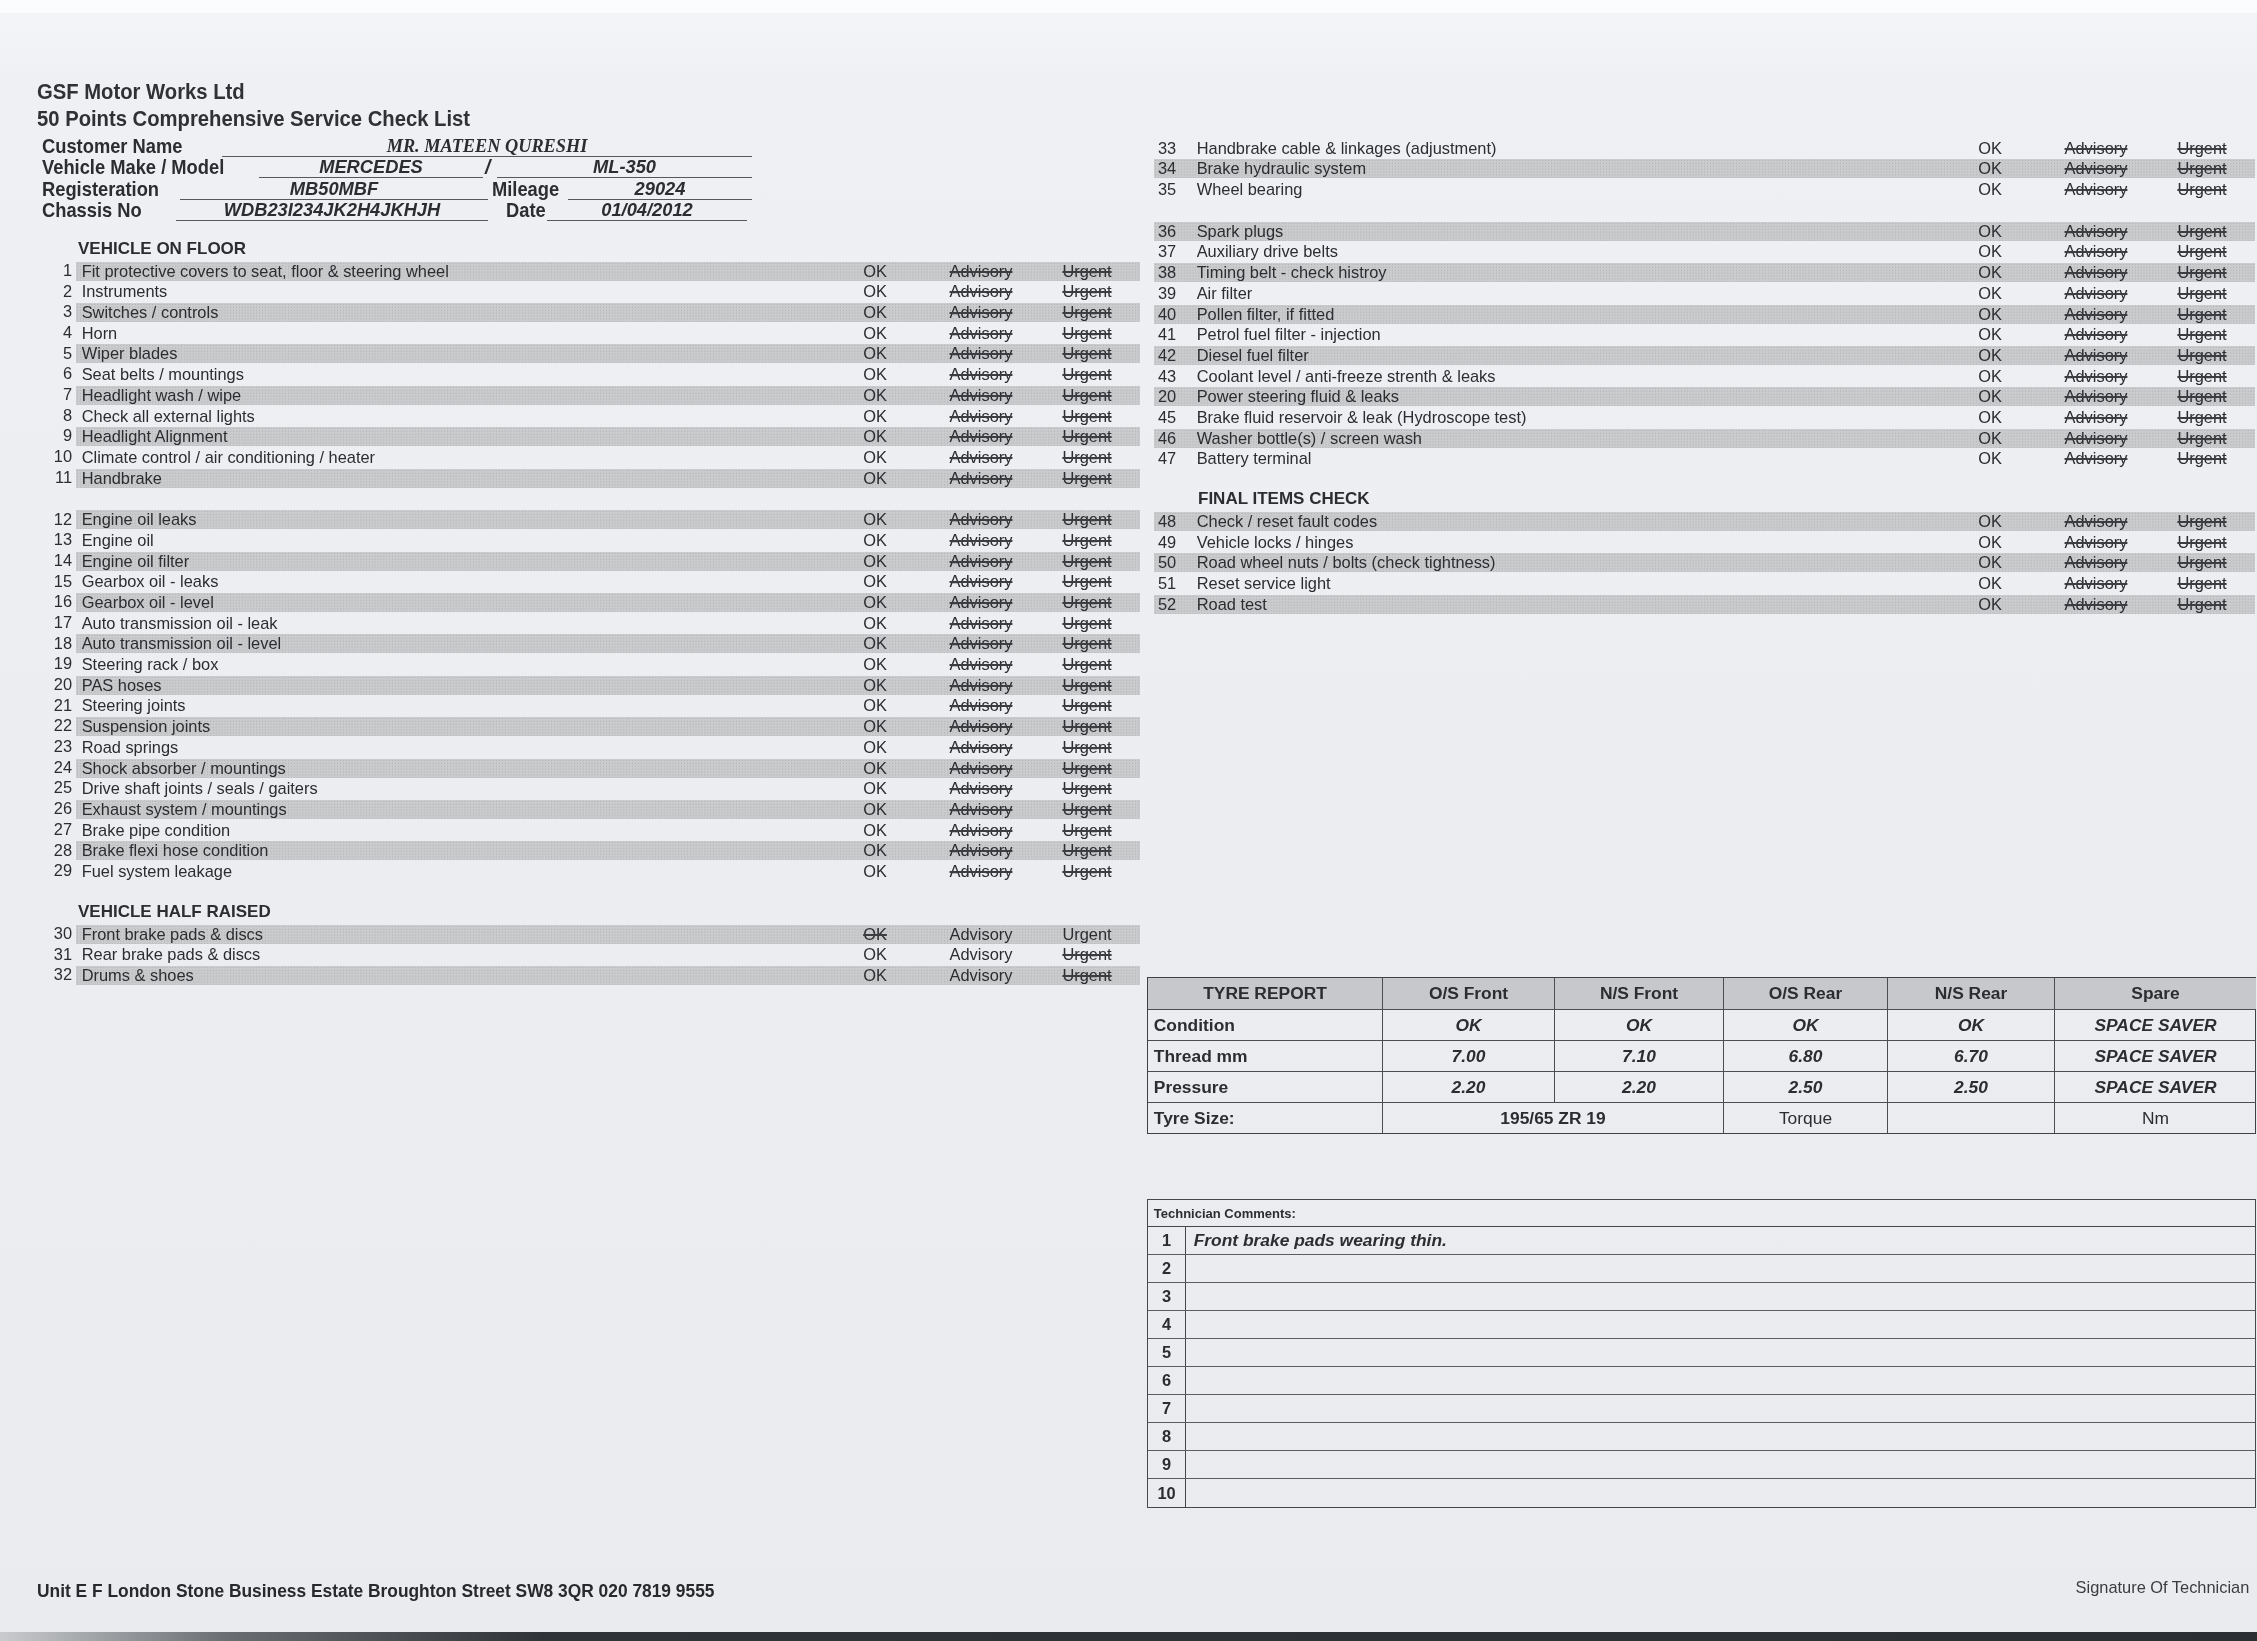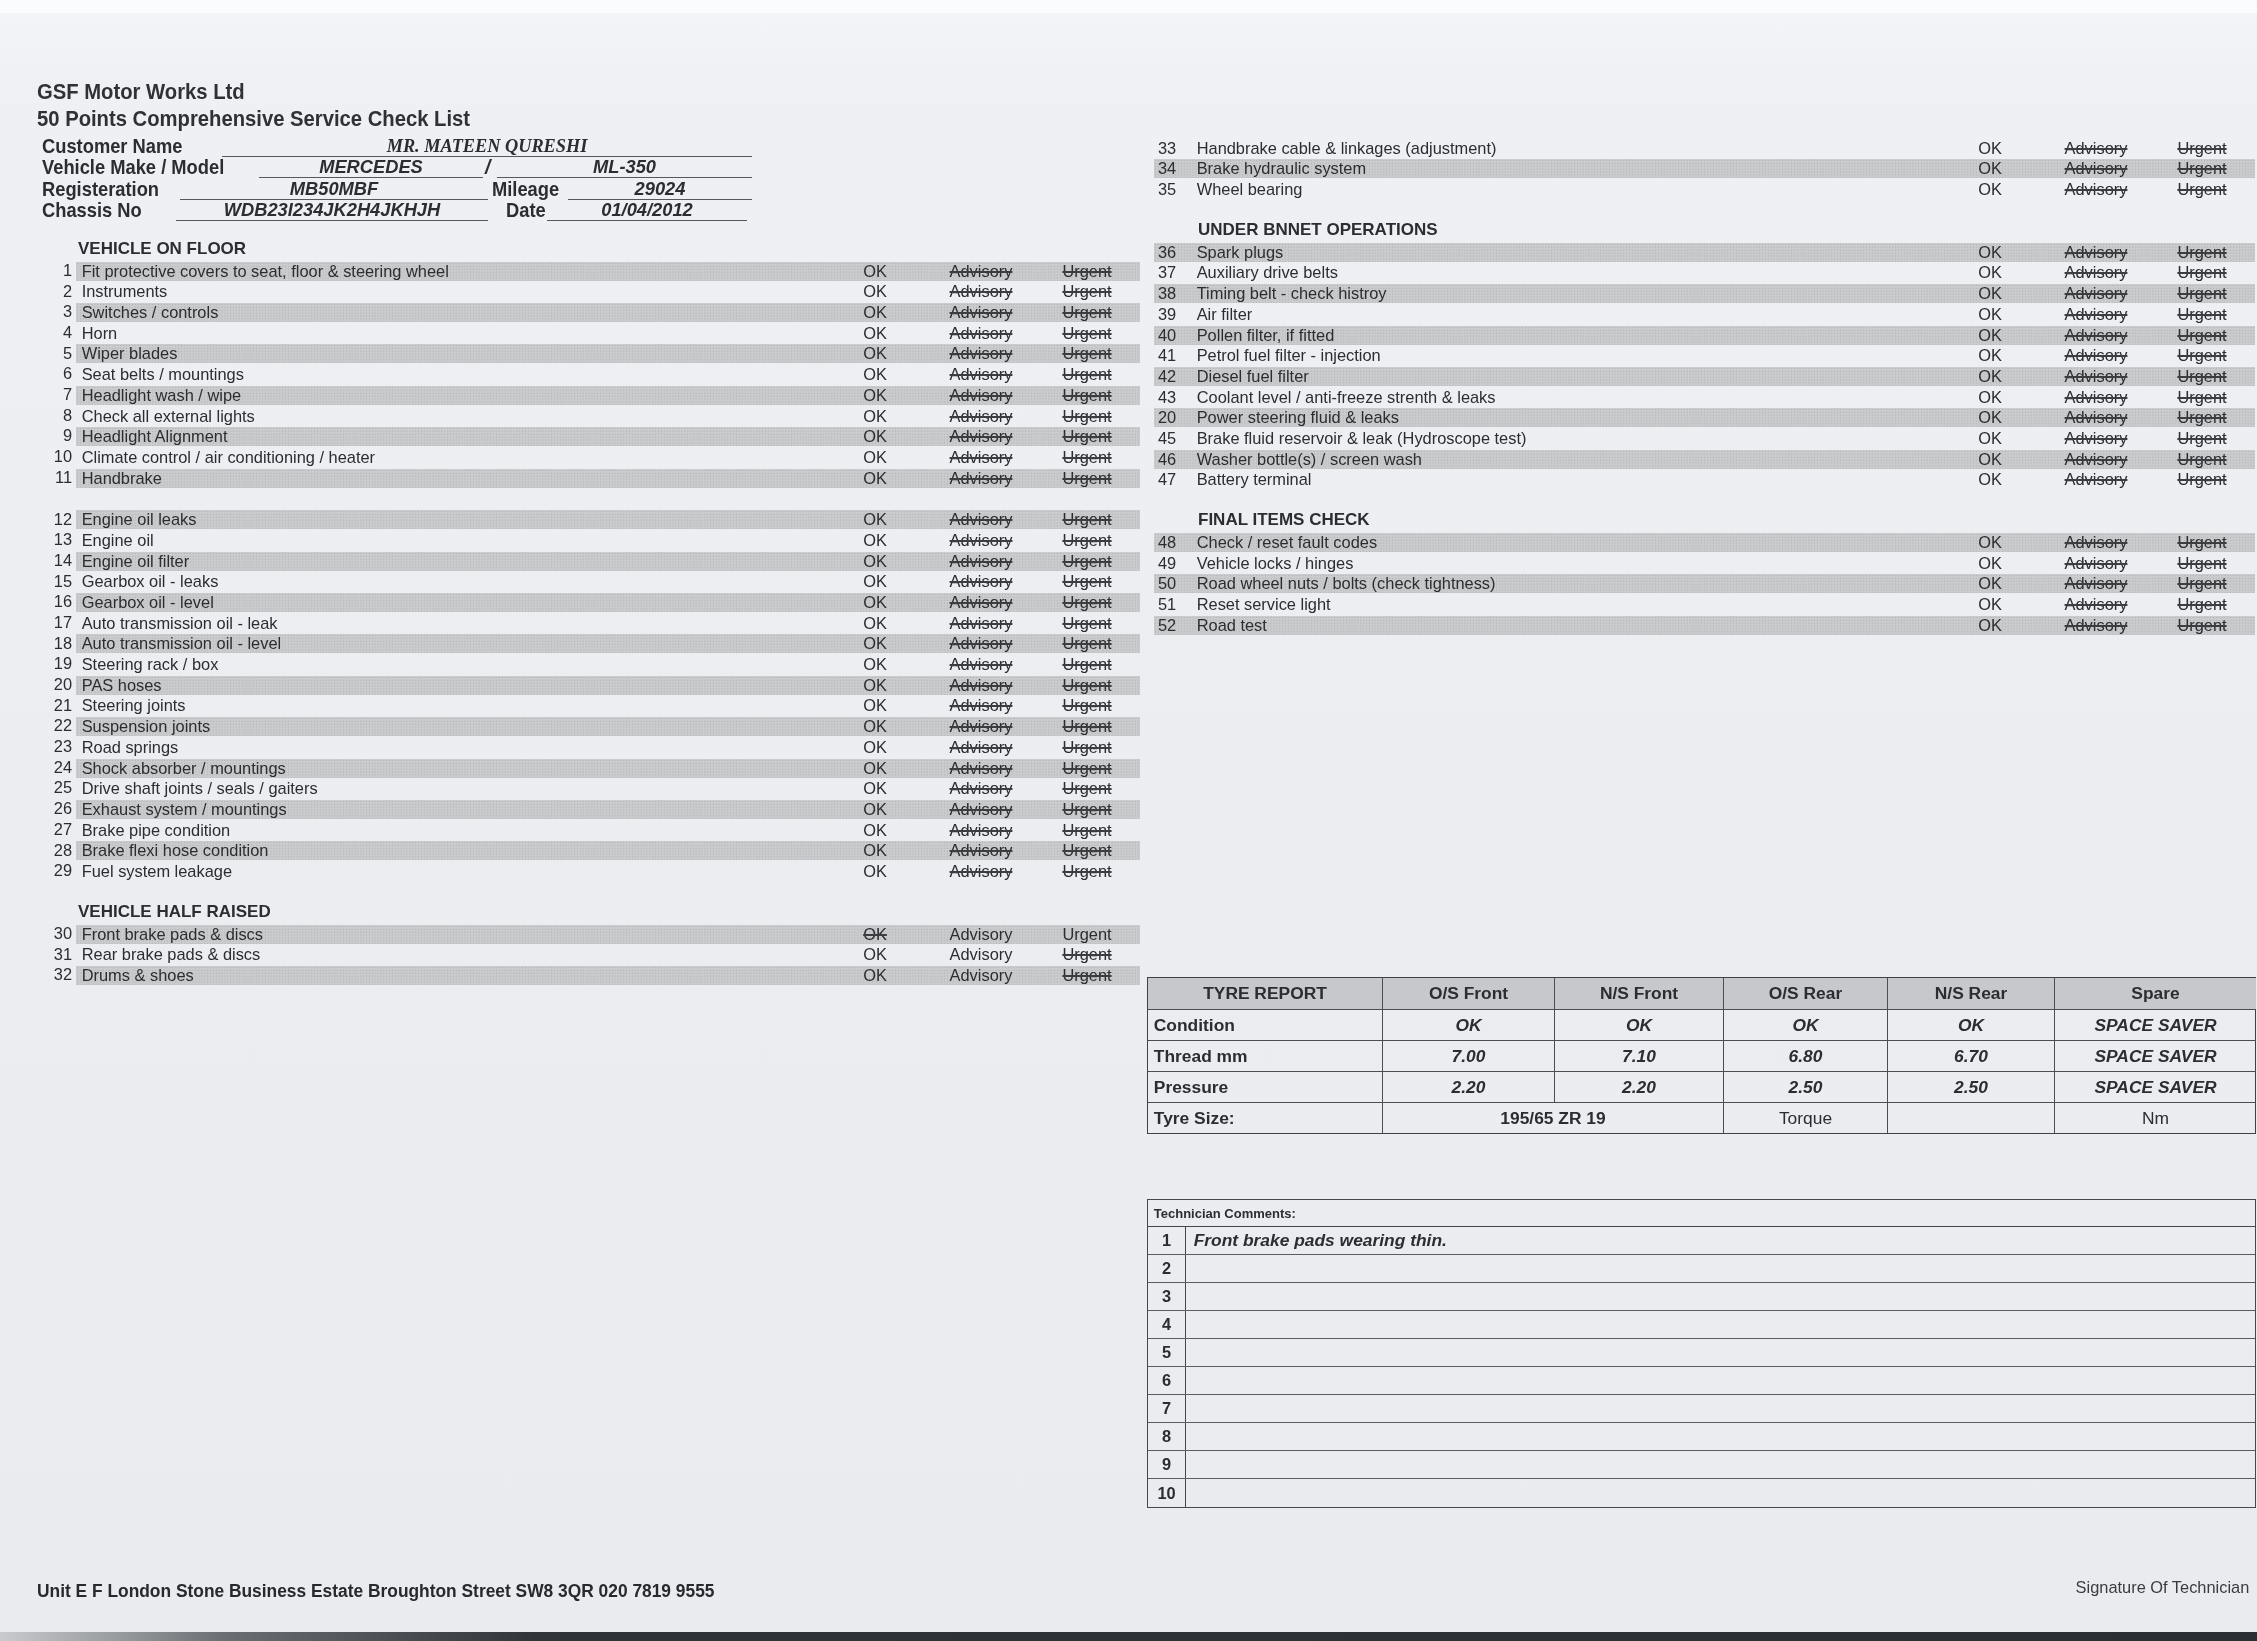--- a/index.html
+++ b/index.html
@@ -427,21 +427,20 @@
           <div class="bar">
             <div class="num-in">35</div>
             <div class="label">Wheel bearing</div>
             <div class="st">OK</div>
             <div class="st struck">Advisory</div>
             <div class="st struck">Urgent</div>
           </div>
         </div>
       </div>
       <div class="section">
-        <div class="section-title">UNDER BNNET OPERATIONS</div>
         <div class="check-row">
           <div class="bar shaded">
             <div class="num-in">36</div>
             <div class="label">Spark plugs</div>
             <div class="st">OK</div>
             <div class="st struck">Advisory</div>
             <div class="st struck">Urgent</div>
           </div>
         </div>
         <div class="check-row">

